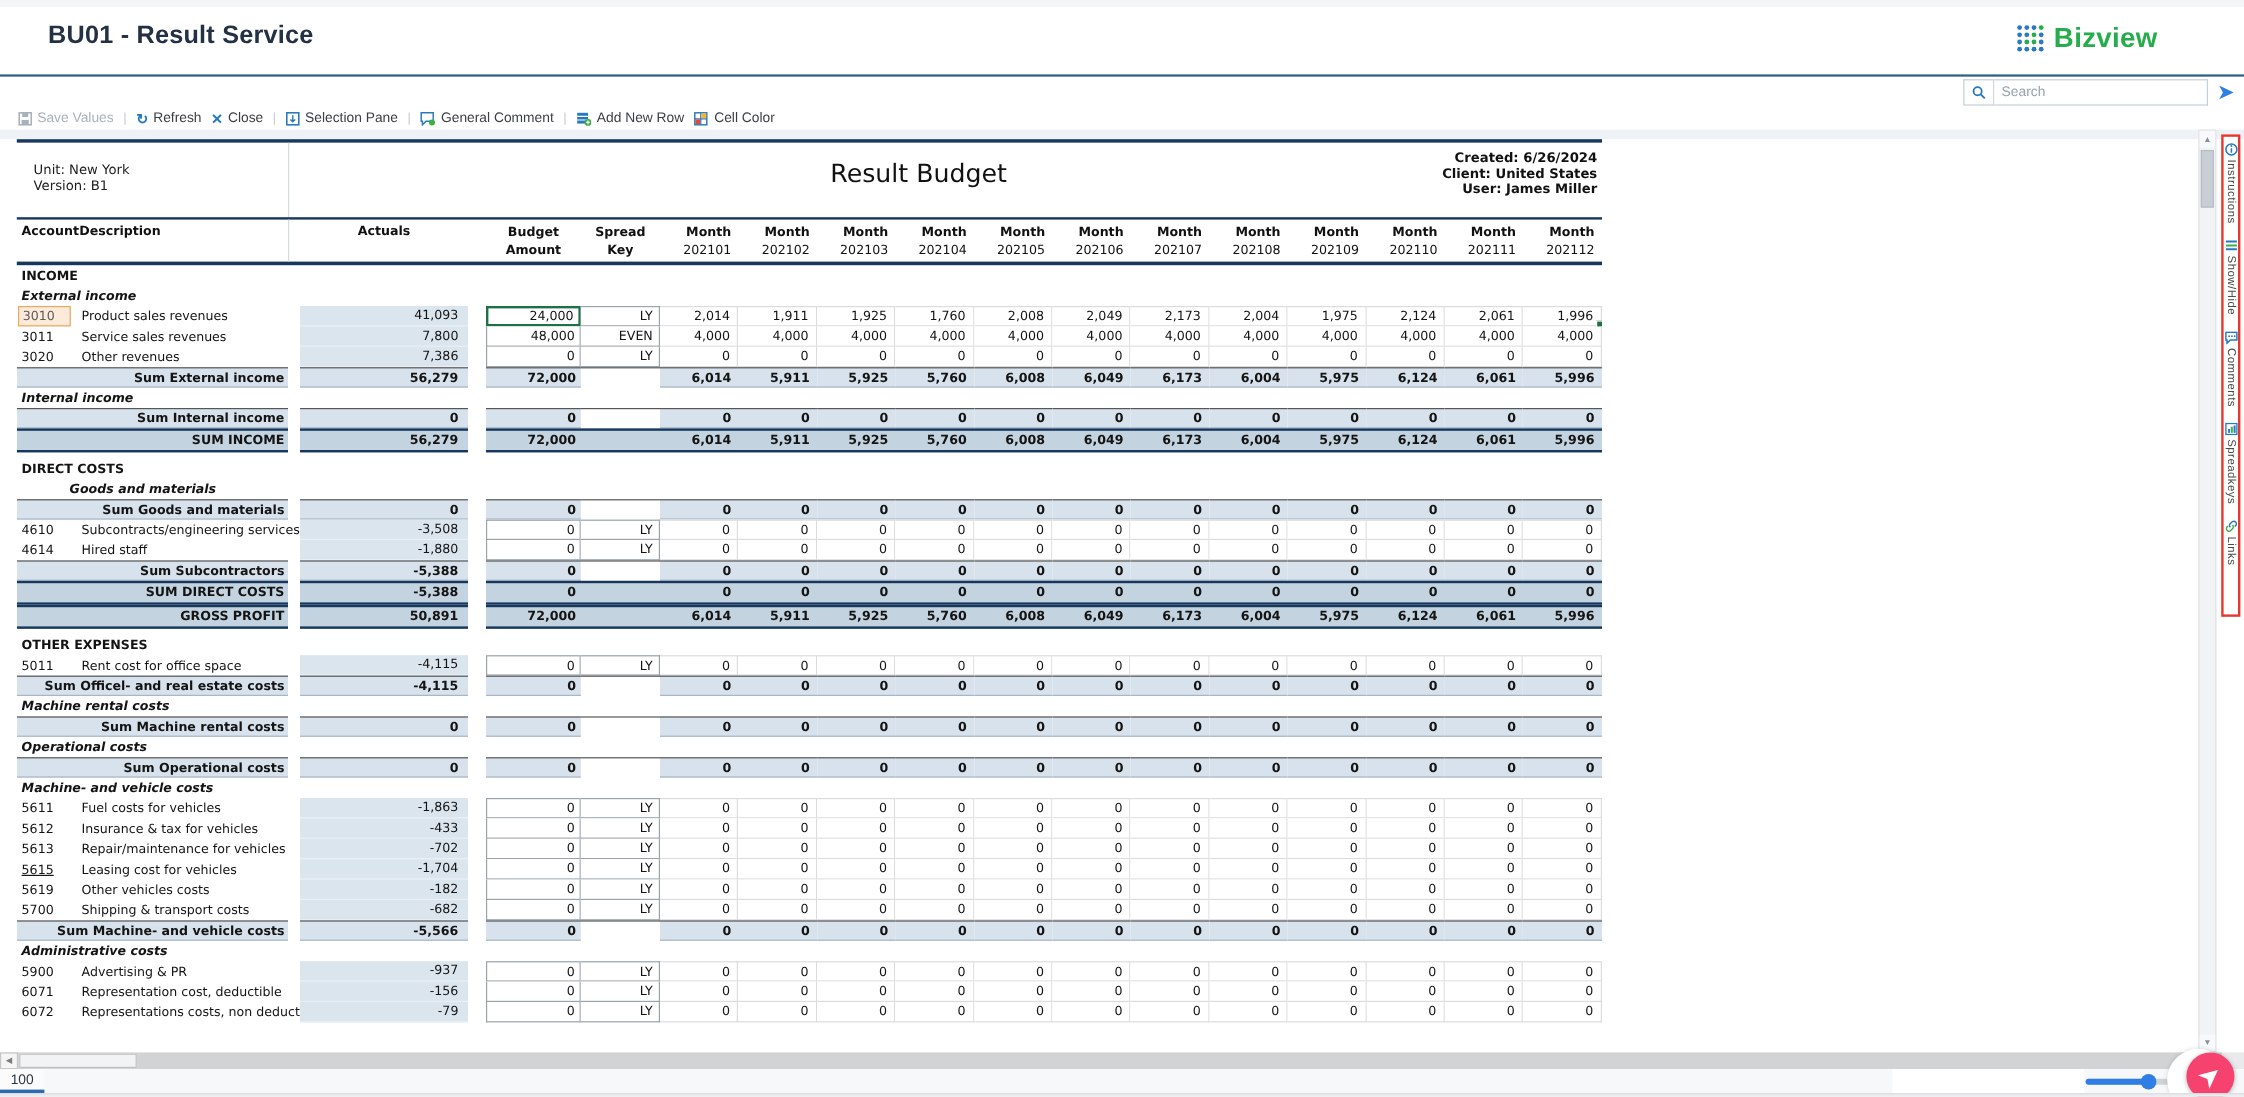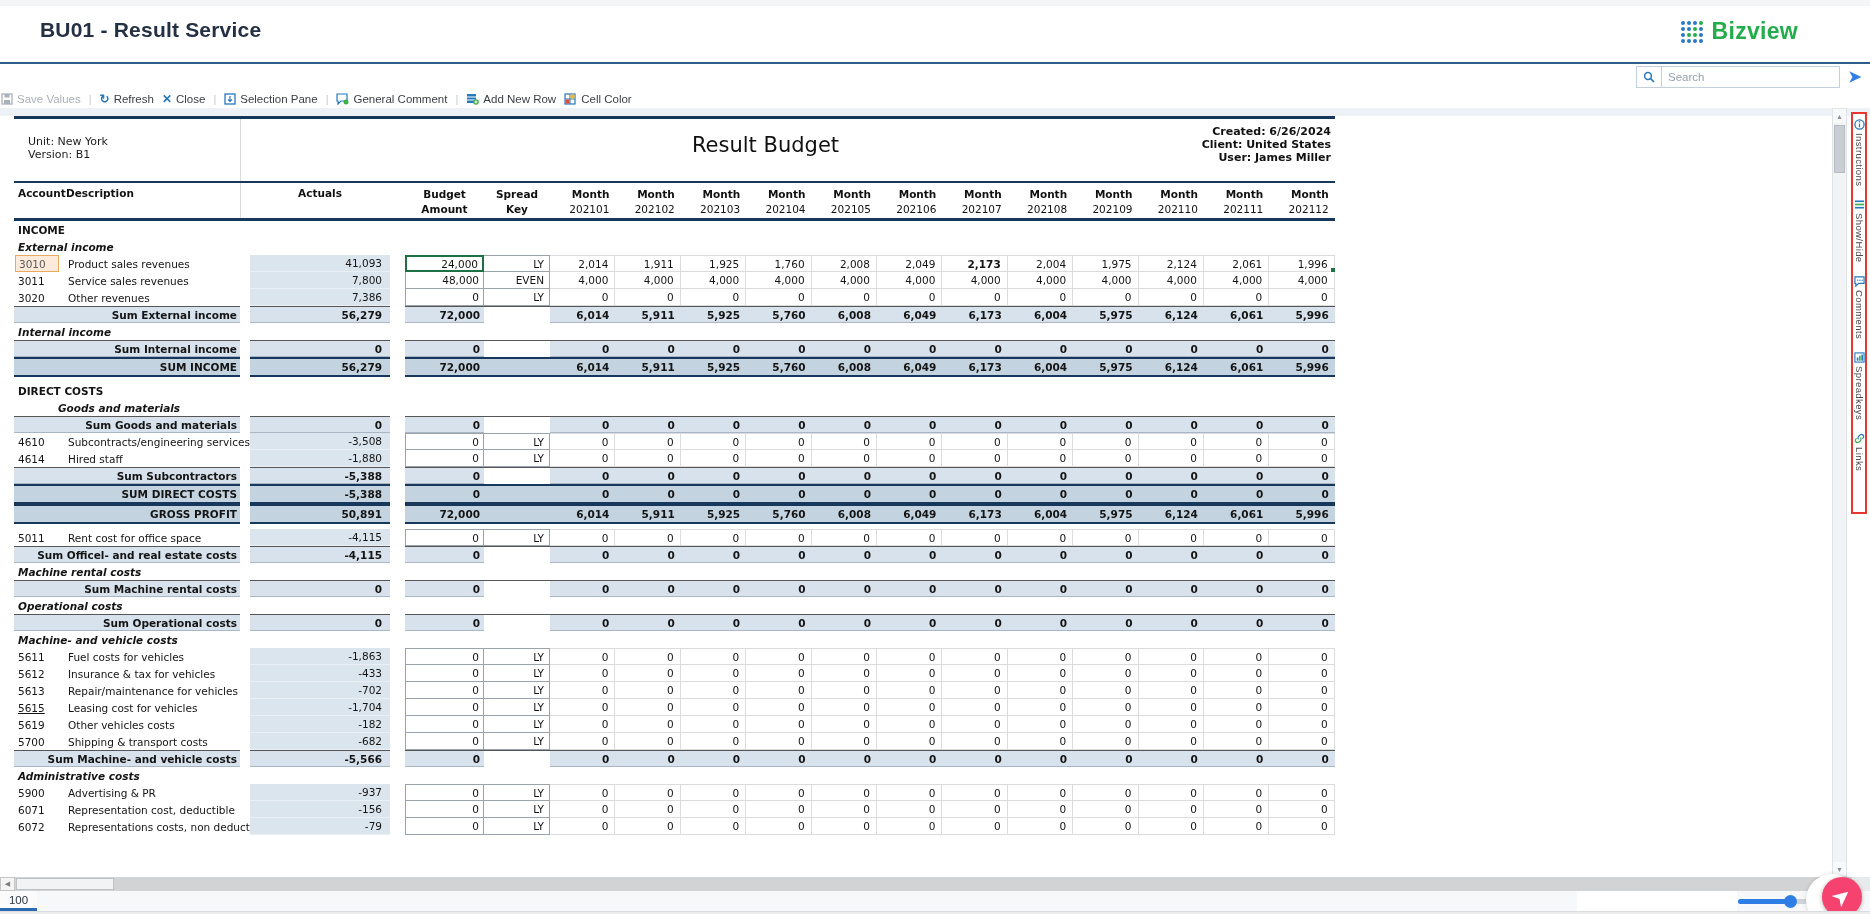--- a/index.html
+++ b/index.html
@@ -16,21 +16,21 @@
   #menubar { left:0; top:64px; width:1870px; height:26px; background:#fff; }
   #menu-items { position:absolute; left:10px; top:0; height:26px; display:flex; gap:14px; align-items:center; }
   .menu-item { font-size:12.5px; font-weight:bold; color:#1f3a57; padding:4px 1px; cursor:pointer; }
   .menu-item.active { border-bottom:3px solid #2b6cb0; padding-bottom:1px; }
   #search-group { position:absolute; right:8px; top:2px; display:flex; align-items:center; }
   #search-btn { width:26px; height:22px; border:1px solid #c3cfda; background:#fff; display:flex; align-items:center; justify-content:center; }
   #search-input { width:178px; height:22px; border:1px solid #c3cfda; border-left:none; font-size:11.5px; padding:0 6px; color:#333; outline:none; }
   #search-input::placeholder { color:#97a3af; }
   #send-icon { margin-left:8px; }
   
-  #toolbar { left:0; top:90px; width:1818px; height:18px; background:#fff; display:flex; align-items:center; padding-left:1px; gap:8px; }
+  #toolbar { left:0; top:90px; width:1818px; height:18px; background:#fff; display:flex; align-items:center; padding-left:15px; gap:8px; }
   .tb-item { display:flex; align-items:center; gap:4px; font-size:11.5px; color:#3a3f45; cursor:pointer; }
   .tb-item.disabled { color:#a9b1ba; }
   .tb-sep { color:#c6ccd2; font-size:11px; }
   .tb-glyph { font-size:12px; color:#2779bd; font-weight:bold; }
   
   #canvas { left:0; top:108px; width:1870px; height:769px; background:#fff; }
   #canvas-band { left:0; top:0; width:1870px; height:8px; background:#eef2f6; }
   #report { left:14px; top:8px; width:1321px; }
   #rep-topborder { height:3px; background:#17375d; }
   #rep-header { position:relative; height:62px; background:#fff; }
@@ -301,21 +301,21 @@
           <div class="c-desc" style="grid-column: 2;">Product sales revenues</div>
           <div class="c-act" style="grid-column: 4;">41,093</div>
           <div class="c-edit ft sel" style="grid-column: 6;">24,000</div>
           <div class="c-edit2 ft" style="grid-column: 7;">LY</div>
           <div class="c-mon ft" style="grid-column: 8;">2,014</div>
           <div class="c-mon ft" style="grid-column: 9;">1,911</div>
           <div class="c-mon ft" style="grid-column: 10;">1,925</div>
           <div class="c-mon ft" style="grid-column: 11;">1,760</div>
           <div class="c-mon ft" style="grid-column: 12;">2,008</div>
           <div class="c-mon ft" style="grid-column: 13;">2,049</div>
-          <div class="c-mon ft" style="grid-column: 14; font-weight: bold;">2,173</div>
+          <div class="c-mon ft" style="grid-column: 14;">2,173</div>
           <div class="c-mon ft" style="grid-column: 15;">2,004</div>
           <div class="c-mon ft" style="grid-column: 16;">1,975</div>
           <div class="c-mon ft" style="grid-column: 17;">2,124</div>
           <div class="c-mon ft" style="grid-column: 18;">2,061</div>
           <div class="c-mon ft" style="grid-column: 19;">1,996</div>
         </div>
         <div class="trow tgrid r-detail">
           <div class="c-acct" style="grid-column: 1;">3011</div>
           <div class="c-desc" style="grid-column: 2;">Service sales revenues</div>
           <div class="c-act" style="grid-column: 4;">7,800</div>
@@ -527,20 +527,23 @@
             <div class="">6,049</div>
             <div class="">6,173</div>
             <div class="">6,004</div>
             <div class="">5,975</div>
             <div class="">6,124</div>
             <div class="">6,061</div>
             <div class="">5,996</div>
           </div>
         </div>
         <div class="trow tgrid r-gap"></div>
+        <div class="trow tgrid r-section">
+          <div class="c-sec" style="grid-column: 1 / 4;">OTHER EXPENSES</div>
+        </div>
         <div class="trow tgrid r-detail">
           <div class="c-acct" style="grid-column: 1;">5011</div>
           <div class="c-desc" style="grid-column: 2;">Rent cost for office space</div>
           <div class="c-act" style="grid-column: 4;">-4,115</div>
           <div class="c-edit ft" style="grid-column: 6;">0</div>
           <div class="c-edit2 ft" style="grid-column: 7;">LY</div>
           <div class="c-mon ft" style="grid-column: 8;">0</div>
           <div class="c-mon ft" style="grid-column: 9;">0</div>
           <div class="c-mon ft" style="grid-column: 10;">0</div>
           <div class="c-mon ft" style="grid-column: 11;">0</div>

